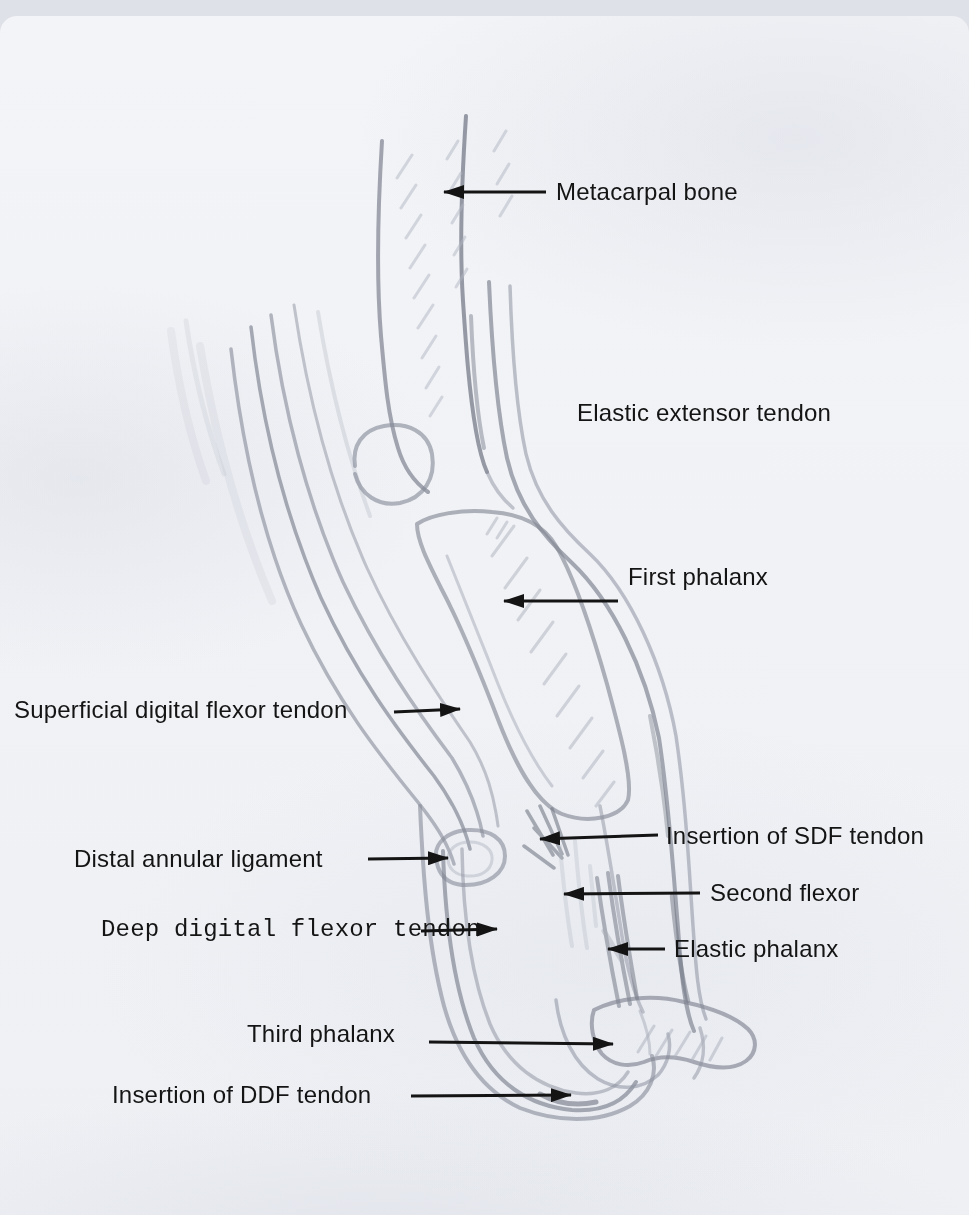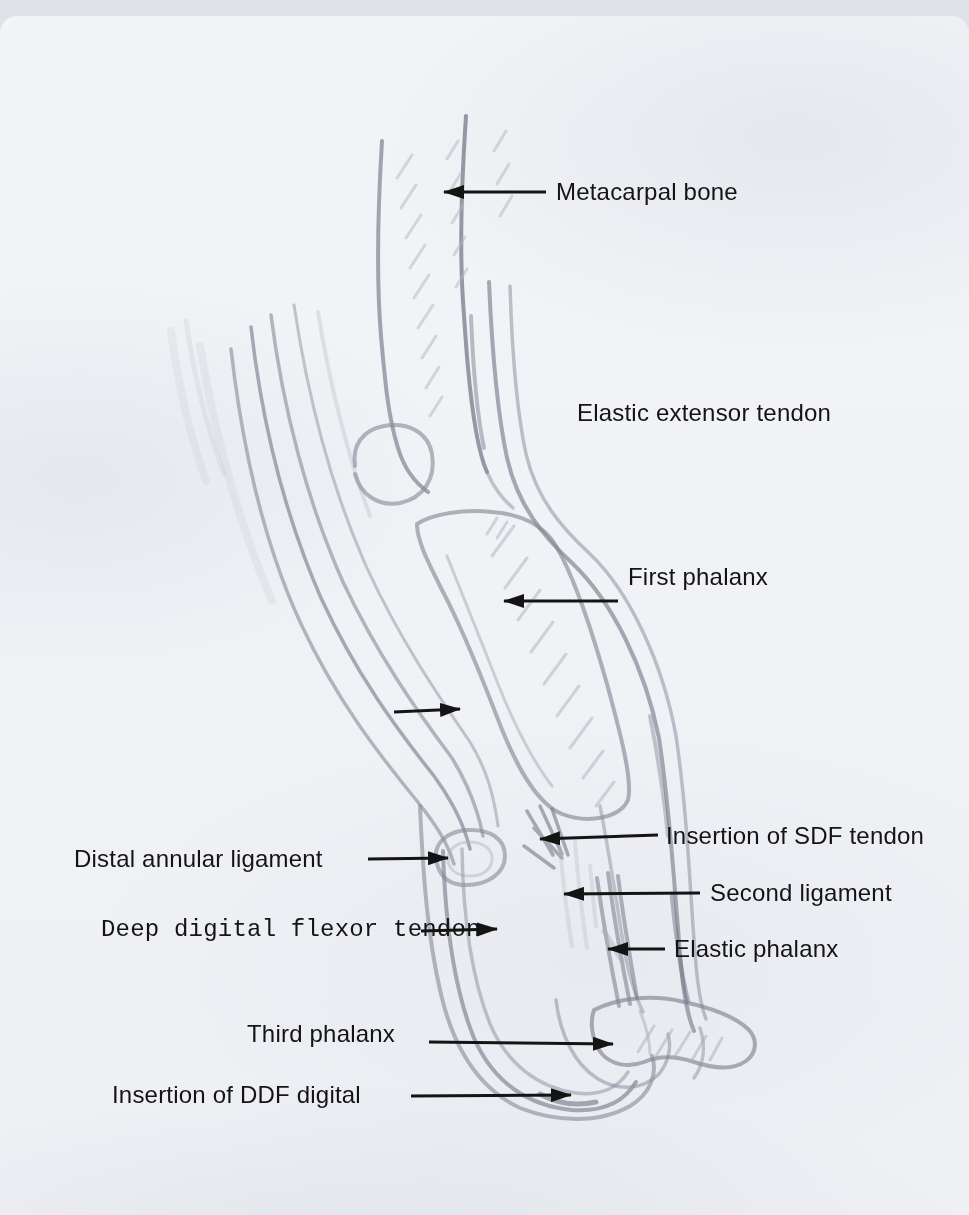--- a/index.html
+++ b/index.html
@@ -174,21 +174,22 @@
       <line x1="421" y1="915" x2="497" y2="913" marker-end="url(#ah)"></line>
       <line x1="665" y1="933" x2="608" y2="933" marker-end="url(#ah)"></line>
       <line x1="429" y1="1026" x2="613" y2="1028" marker-end="url(#ah)"></line>
       <line x1="411" y1="1080" x2="571" y2="1079" marker-end="url(#ah)"></line>
     </g>
   </svg>
 
   <div class="lbl" style="left:556px;top:163px;">Metacarpal bone</div>
   <div class="lbl" style="left:577px;top:384px;">Elastic extensor tendon</div>
   <div class="lbl" style="left:628px;top:548px;">First phalanx</div>
+  <div class="lbl" style="left:14px;top:681px;">Superficial digital flexor tendon</div>
   <div class="lbl" style="left:666px;top:807px;">Insertion of SDF tendon</div>
   <div class="lbl" style="left:74px;top:830px;">Distal annular ligament</div>
-  <div class="lbl" style="left:710px;top:864px;">Second ligament</div>
+  <div class="lbl" style="left:710px;top:864px;">Second flexor</div>
   <div class="lbl" style="left:101px;top:901px;font-family:Liberation Mono, monospace;">Deep digital flexor tendon</div>
   <div class="lbl" style="left:674px;top:920px;">Elastic phalanx</div>
   <div class="lbl" style="left:247px;top:1005px;">Third phalanx</div>
-  <div class="lbl" style="left:112px;top:1066px;">Insertion of DDF digital</div>
+  <div class="lbl" style="left:112px;top:1066px;">Insertion of DDF tendon</div>
 
 </div>
 
 </body></html>

